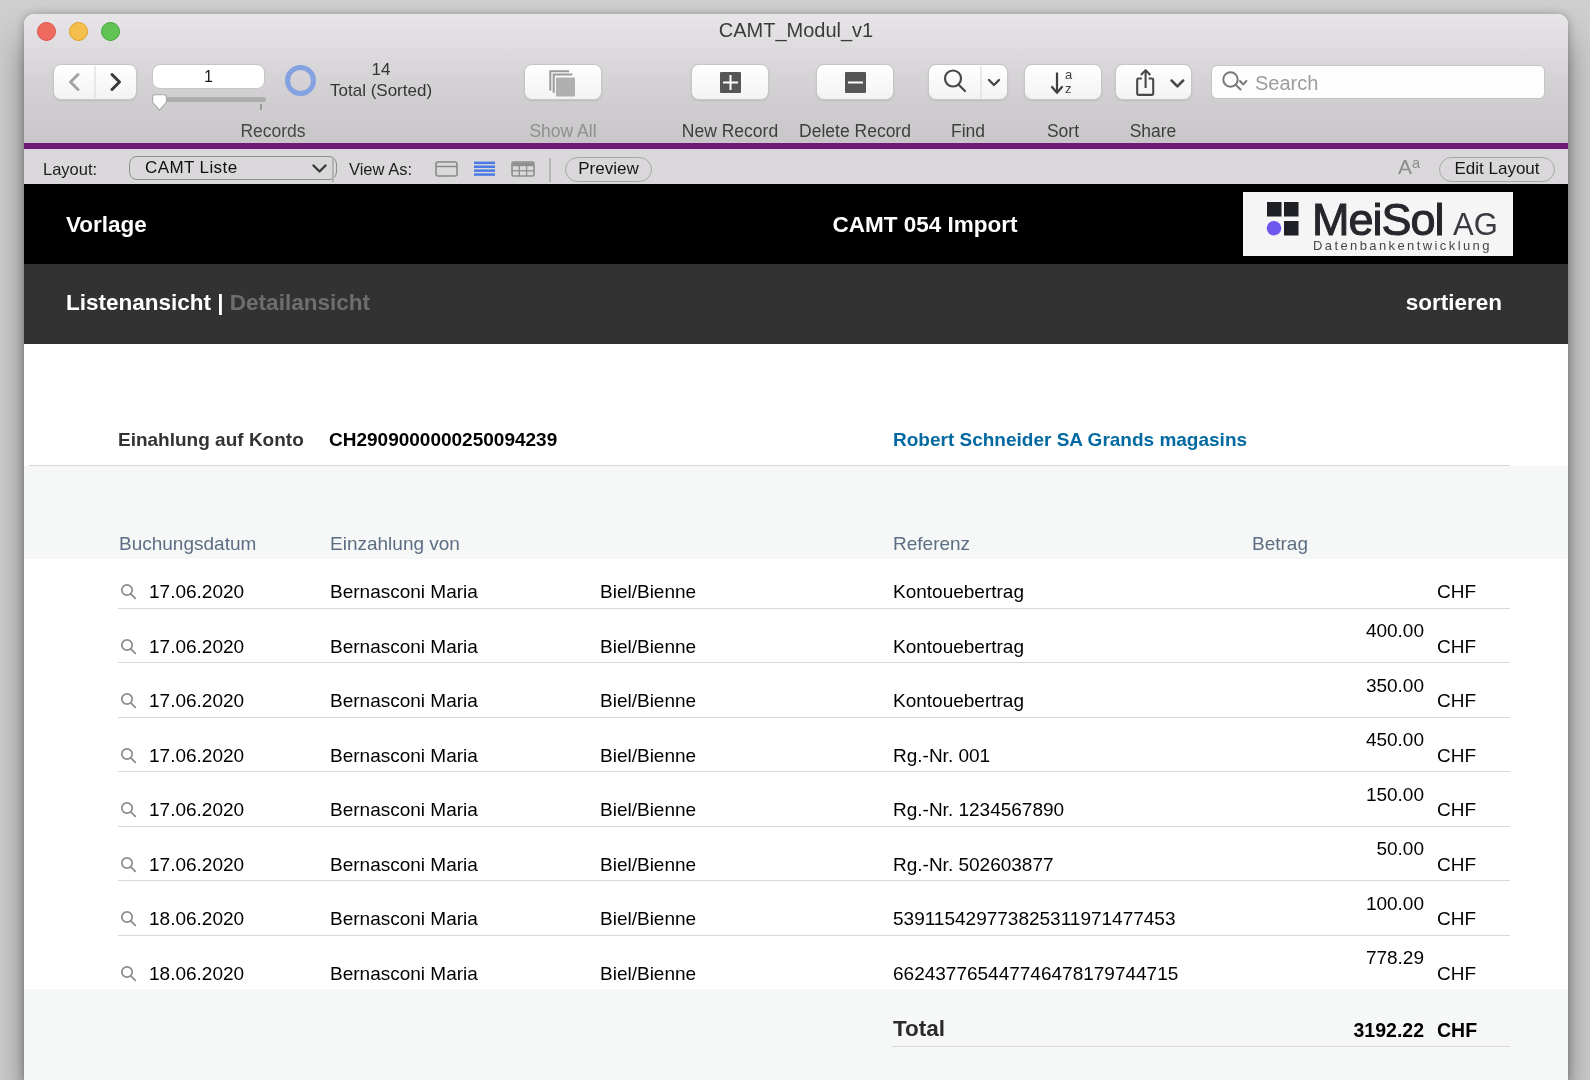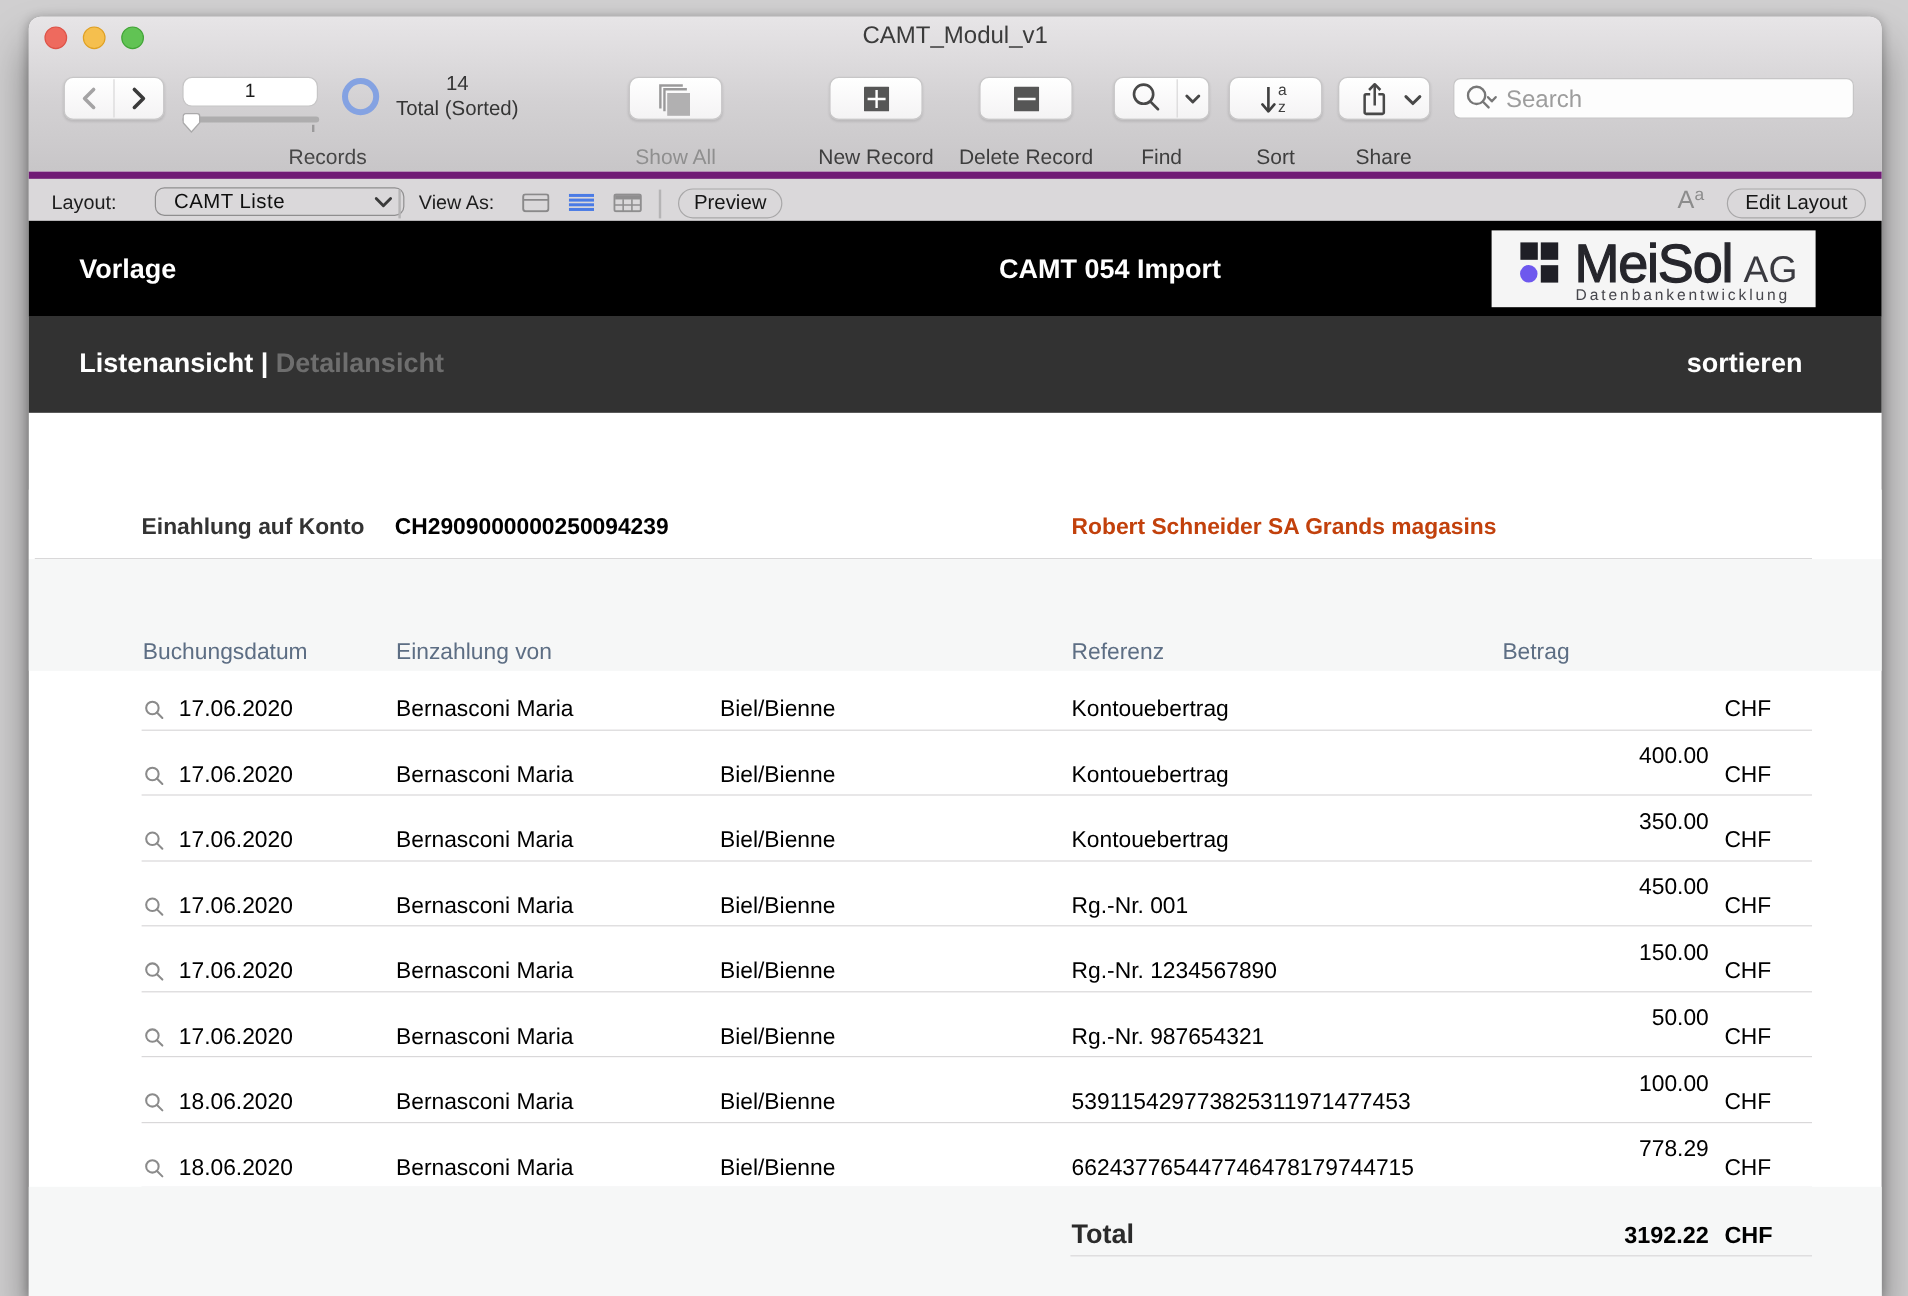--- a/index.html
+++ b/index.html
@@ -209,21 +209,21 @@
 
   <div id="banddark">
     <div class="abs wtxt" style="left:42px;top:26px;font-size:22.5px;text-align:center;">Listenansicht <span style="font-weight:bold;">|</span> <span style="color:#6e6e6e;">Detailansicht</span></div>
     <div class="abs wtxt" style="right:66px;top:26px;font-size:22.5px;">sortieren</div>
   </div>
 
 
   <div id="kontorow">
     <div class="abs" style="left:94px;top:21px;font-size:19px;font-weight:bold;color:#333;">Einahlung auf Konto</div>
     <div class="abs" style="left:305px;top:21px;font-size:19px;font-weight:bold;color:#000;">CH2909000000250094239</div>
-    <div class="abs" style="left:869px;top:21px;font-size:19px;font-weight:bold;color:#c2410c;">Robert Schneider SA Grands magasins</div>
+    <div class="abs" style="left:869px;top:21px;font-size:19px;font-weight:bold;color:#0369a1;">Robert Schneider SA Grands magasins</div>
     <div class="divider" style="left:5px;width:1481px;top:57px;"></div>
   </div>
 
   <div id="headband"></div>
   <div class="hlabel" style="left:95px;">Buchungsdatum</div>
   <div class="hlabel" style="left:306px;">Einzahlung von</div>
   <div class="hlabel" style="left:869px;">Referenz</div>
   <div class="hlabel" style="left:1228px;">Betrag</div>
 
   <div class="row" style="top:551px;">
@@ -287,21 +287,21 @@
       <span class="chf">CHF</span>
   </div>
   <div class="row" style="top:823.5px;">
     <svg class="mag" width="18" height="18">
         <circle cx="7" cy="7" r="5.2" fill="none" stroke="#8b8b8b" stroke-width="1.7"></circle>
         <line x1="10.8" y1="10.8" x2="15.3" y2="15.3" stroke="#8b8b8b" stroke-width="1.7" stroke-linecap="round"></line>
       </svg>
     <span class="c1">17.06.2020</span>
       <span class="c2">Bernasconi Maria</span>
       <span class="c3">Biel/Bienne</span>
-      <span class="c4">Rg.-Nr. 987654321</span>
+      <span class="c4">Rg.-Nr. 502603877</span>
       <span class="amt">100.00</span>
       <span class="chf">CHF</span>
   </div>
   <div class="row" style="top:878px;">
     <svg class="mag" width="18" height="18">
         <circle cx="7" cy="7" r="5.2" fill="none" stroke="#8b8b8b" stroke-width="1.7"></circle>
         <line x1="10.8" y1="10.8" x2="15.3" y2="15.3" stroke="#8b8b8b" stroke-width="1.7" stroke-linecap="round"></line>
       </svg>
     <span class="c1">18.06.2020</span>
       <span class="c2">Bernasconi Maria</span>

